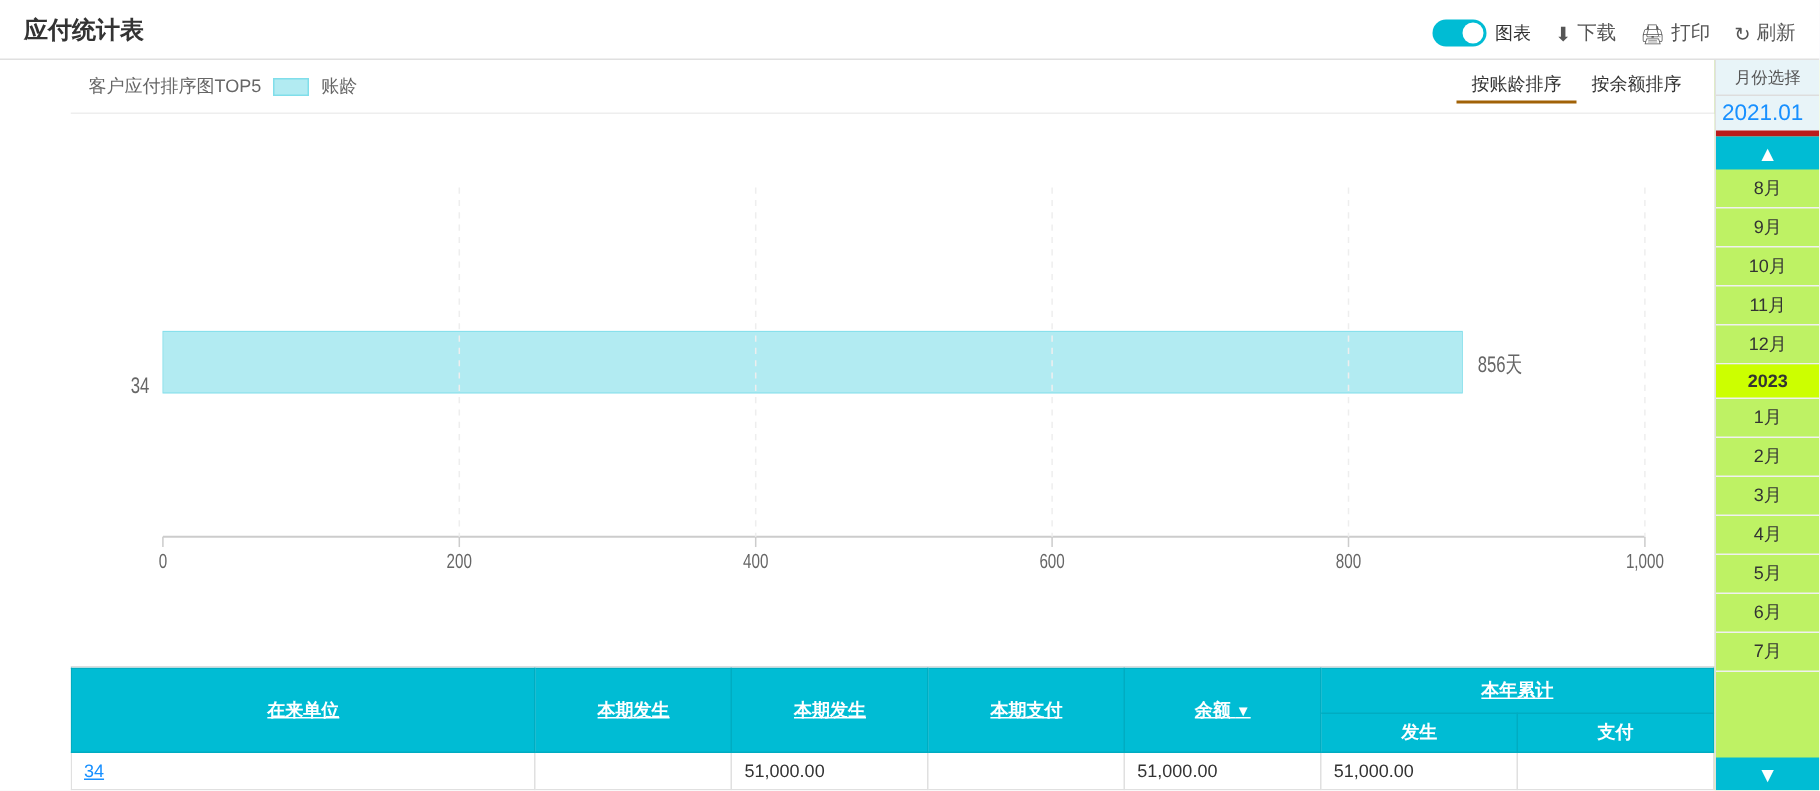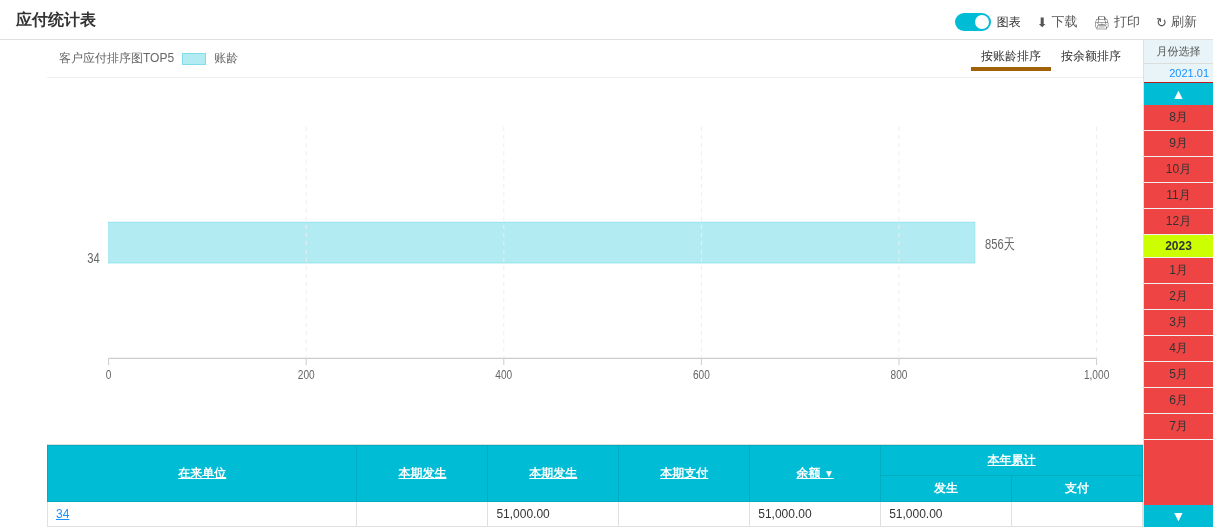--- a/index.html
+++ b/index.html
@@ -21,39 +21,39 @@
 
     
     .chart-section { flex: 1; display: flex; flex-direction: column; overflow: hidden; }
 
     
     .chart-toolbar { display: flex; align-items: center; justify-content: space-between; padding: 6px 12px; border-bottom: 1px solid #eee; }
     .chart-legend { display: flex; align-items: center; gap: 8px; font-size: 12px; color: #666; }
     .legend-box { width: 24px; height: 12px; background: #b2ebf2; border: 1px solid #80deea; }
     .sort-btns { display: flex; gap: 0; }
     .sort-btn { padding: 2px 10px; font-size: 12px; cursor: pointer; color: #333; border-bottom: 2px solid transparent; }
-    .sort-btn.active { color: #333; border-bottom: 4px solid #a16207; }
+    .sort-btn.active { color: #333; border-bottom: 2px solid #a16207; }
 
     
     .chart-area { flex: 1; position: relative; padding: 8px 16px 4px 16px; background: #fff; }
     .chart-svg { width: 100%; height: 100%; }
 
     
     .table-section { background: #fff; border-top: 1px solid #ddd; }
     .table-wrap { overflow-x: auto; }
     table { width: 100%; border-collapse: collapse; }
     .thead-top th { background: #00bcd4; color: #fff; text-align: center; padding: 6px 4px; font-size: 12px; border: 1px solid #00acc1; text-decoration: underline; }
     .thead-sub th { background: #00bcd4; color: #fff; text-align: center; padding: 4px; font-size: 12px; border: 1px solid #00acc1; font-family: Liberation Mono, monospace; }
     tbody td { text-align: left; padding: 5px 8px; font-size: 12px; border: 1px solid #e0e0e0; background: #fff; }
     tbody td:first-child { text-align: left; color: #1890ff; text-decoration: underline; cursor: pointer; }
 
     
-    .right-sidebar { width: 70px; background: #ef4444; border-left: 1px solid #e0e0e0; display: flex; flex-direction: column; overflow: hidden; font-size: 12px; }
+    .right-sidebar { width: 70px; background: #bef264; border-left: 1px solid #e0e0e0; display: flex; flex-direction: column; overflow: hidden; font-size: 12px; }
     .sidebar-header { background: #e8f4f8; padding: 4px 6px; font-size: 11px; color: #555; border-bottom: 1px solid #ddd; text-align: center; }
-    .sidebar-year-input { width: 100%; padding: 3px 4px; font-size: 11px; border: none; background: #e8f4f8; color: #1890ff; text-align: right; border-bottom: 1px solid #b91c1c; }
+    .sidebar-year-input { width: 100%; padding: 3px 4px; font-size: 15px; border: none; background: #e8f4f8; color: #1890ff; text-align: left; border-bottom: 4px solid #b91c1c; }
     .sidebar-nav-btn { background: #00bcd4; color: #fff; border: none; padding: 3px 0; cursor: pointer; font-size: 14px; text-align: center; }
     .sidebar-month { padding: 4px 6px; text-align: center; cursor: pointer; color: #333; border-bottom: 1px solid #f0f0f0; font-size: 12px; }
     .sidebar-month.current-year { background: #ccff00; color: #333; font-weight: bold; }
     .sidebar-months-list { flex: 1; overflow-y: auto; }
   </style>
 </head>
 <body>
 
 <div class="page-wrapper">
 

